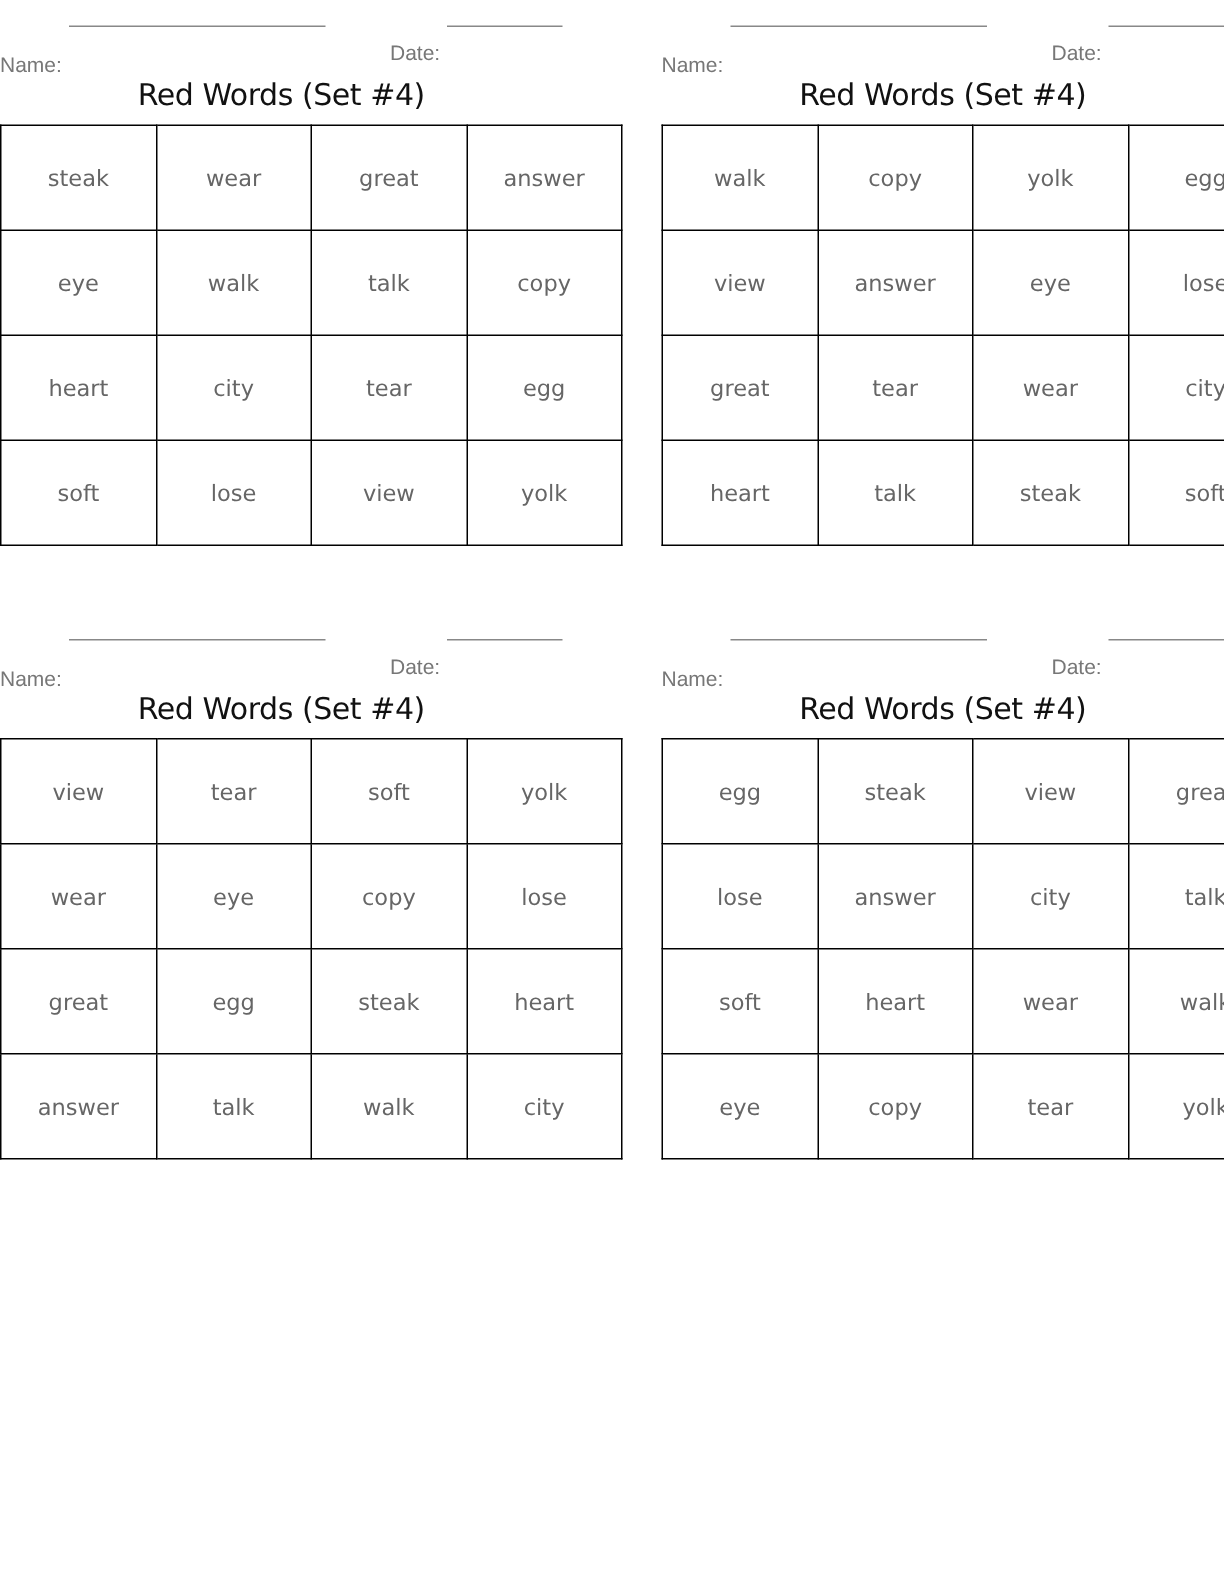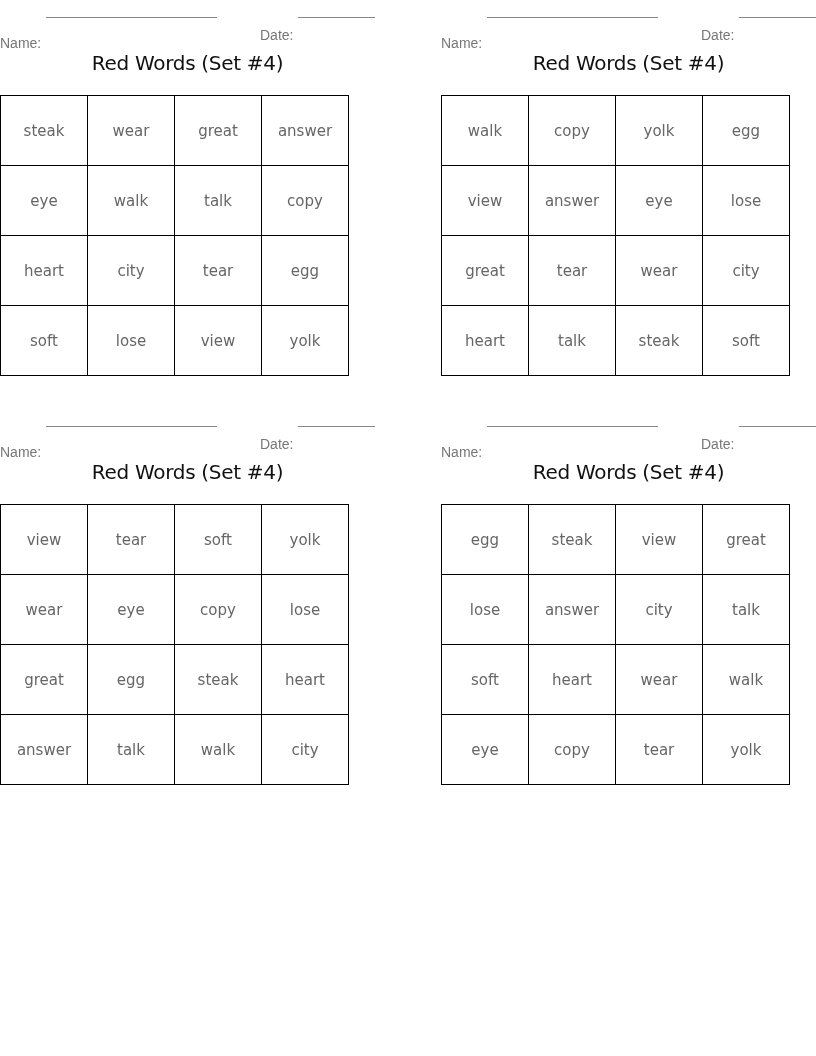--- a/index.html
+++ b/index.html
@@ -13,22 +13,22 @@
   .name-line { position: absolute; left: 46px; top: 14px; width: 171px; border-bottom: 1px solid #888888; }
   .date-label { position: absolute; left: 260px; top: 0; margin-top: 24px; }
   .date-line { position: absolute; left: 298px; top: 14px; width: 77px; border-bottom: 1px solid #888888; }
   .title {
     position: absolute; top: 51px; left: 0; width: 375px; text-align: center;
     font-family: "DejaVu Sans", sans-serif; font-size: 20px; color: #111111;
     letter-spacing: -0.3px;
   }
   .grid {
     position: absolute; top: 83px; left: 0;
-    width: 349px; height: 280px;
-    border-collapse: collapse; table-layout: fixed; margin-top: 12px;
+    width: 415px; height: 280px;
+    border-collapse: collapse; table-layout: fixed;
   }
   .grid td {
     border: 1px solid #000000; width: 25%; height: 69px;
     text-align: center; vertical-align: middle;
     font-family: "DejaVu Sans", sans-serif; font-size: 15px; color: #666666;
     padding: 0;
   }
 </style>
 </head>
 <body>

